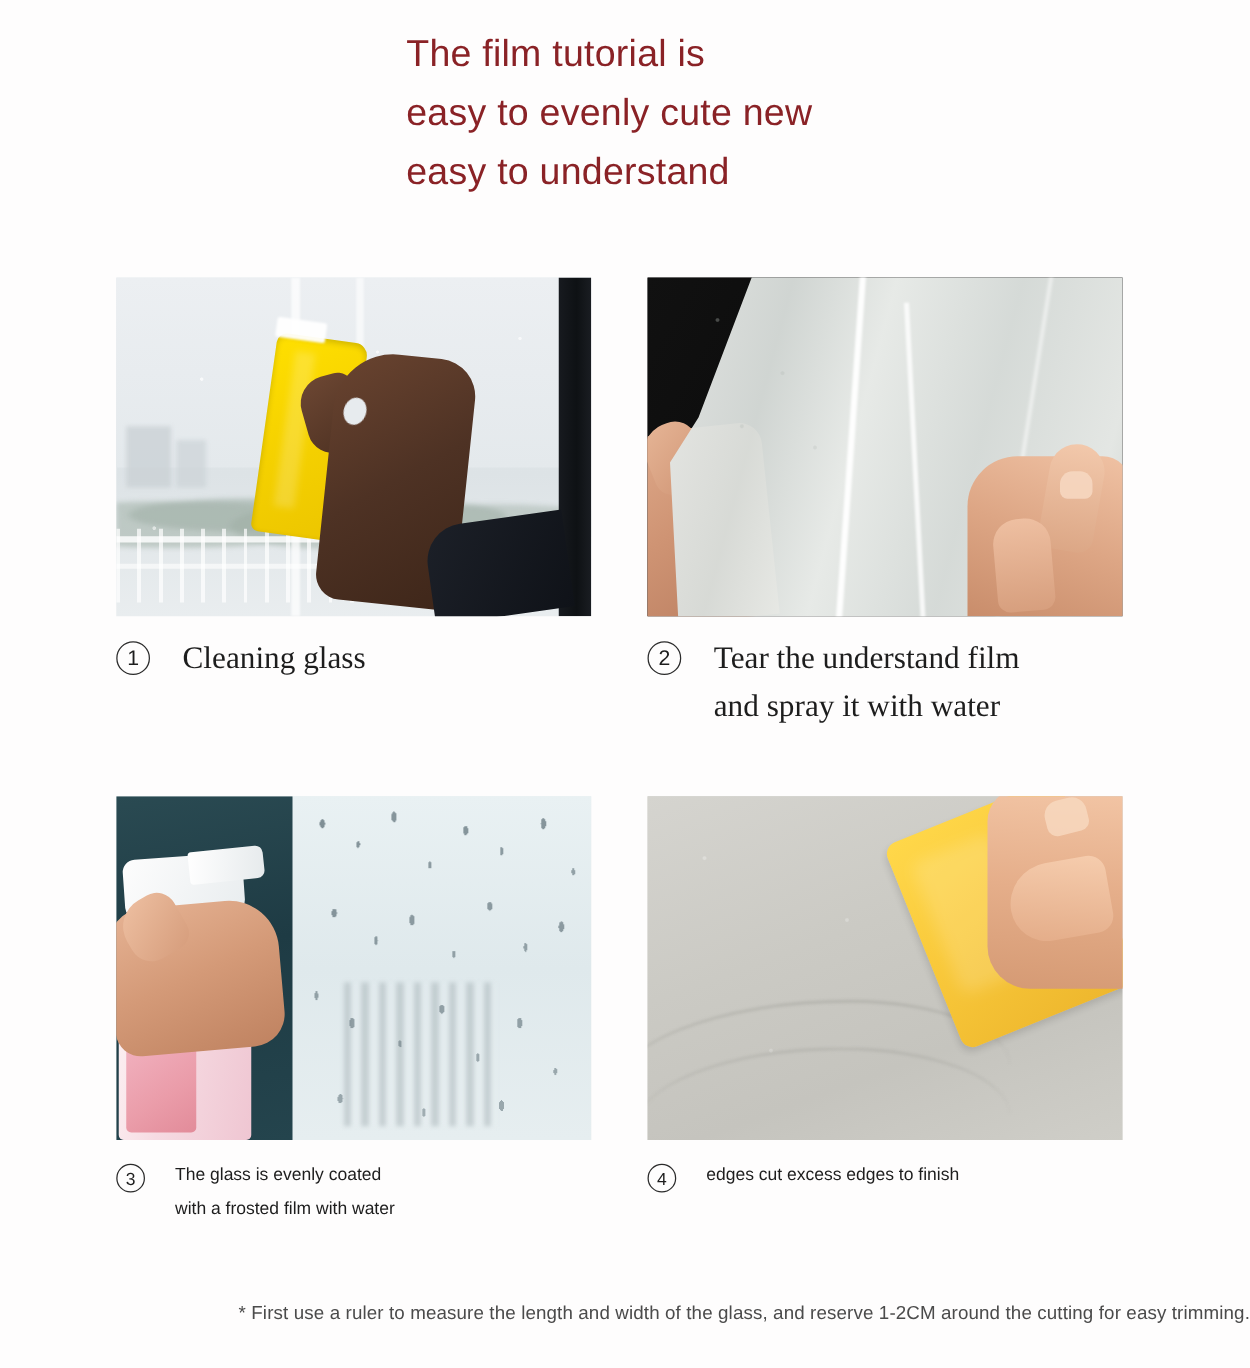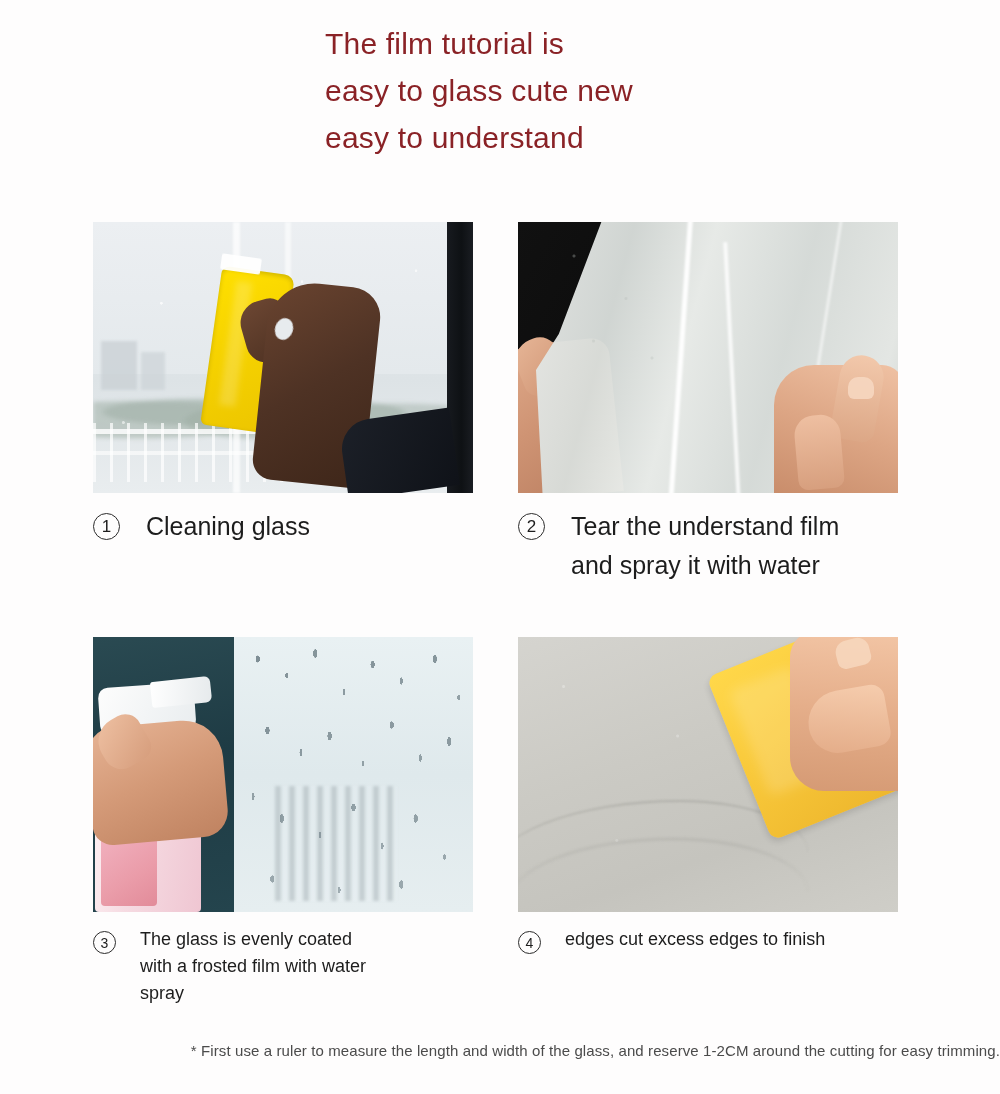--- a/index.html
+++ b/index.html
@@ -390,24 +390,24 @@
     width: 27px; height: 27px; font-size: 17px; margin-top: 6px;
   }
   .caption .num.sm {
     width: 23px; height: 23px; font-size: 14px; margin-top: 5px;
   }
   .caption .txt {
     color: #1d1d1d;
     font-family: "Liberation Sans", sans-serif;
   }
   .caption .txt.big {
-    font-size: 25px; line-height: 39px; margin-left: 26px;
+    font-size: 25px; line-height: 39px; margin-left: 26px; font-family: Liberation Serif, serif;
   }
   .caption .txt.sm {
-    font-size: 18px; line-height: 27px; margin-left: 24px;
+    font-size: 14px; line-height: 27px; margin-left: 24px;
   }
   .caption .txt div { white-space: nowrap; }
 
   .row-2 { margin-top: 34px; }
   .row-1-captions { height: 110px; }
 
   
   .footer {
     position: absolute;
     left: 0;
@@ -422,21 +422,21 @@
     letter-spacing: .1px;
   }
 </style>
 </head>
 <body>
 
 <div class="page">
 
   <div class="title-block">
     <div class="title-line">The film tutorial is</div>
-    <div class="title-line">easy to glass cute new</div>
+    <div class="title-line">easy to evenly cute new</div>
     <div class="title-line">easy to understand</div>
   </div>
 
   <div class="grid">
 
     <div class="row">
 
       <div class="cell">
         <div class="photo p1">
           <div class="sky"></div>
@@ -503,21 +503,20 @@
           <div class="trigger"></div>
           <div class="nozzle"></div>
           <div class="handS"></div>
           <div class="thumbS"></div>
         </div>
         <div class="caption">
           <span class="num sm">3</span>
           <div class="txt sm">
             <div>The glass is evenly coated</div>
             <div>with a frosted film with water</div>
-            <div> spray</div>
           </div>
         </div>
       </div>
 
       <div class="cell right">
         <div class="photo p4 h2">
           <div class="surface"></div>
           <div class="grain"></div>
           <div class="fold"></div>
           <div class="fold2"></div>

